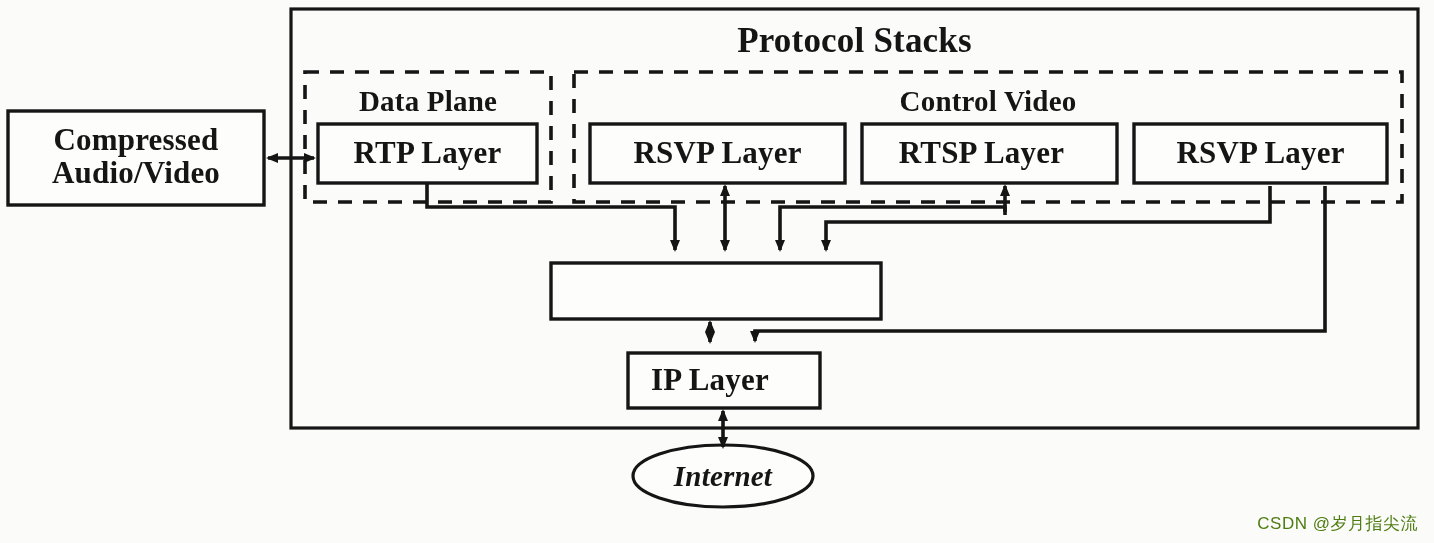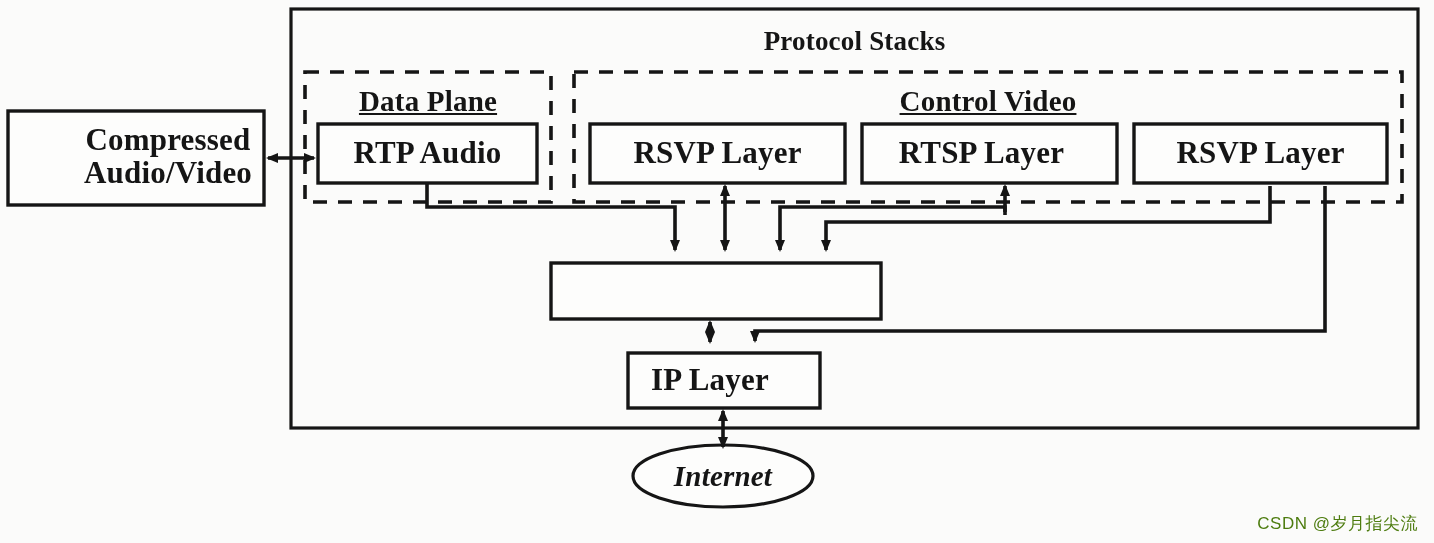--- a/index.html
+++ b/index.html
@@ -28,22 +28,22 @@
     align-items: center;
     justify-content: center;
     text-align: center;
     color: #151515;
     font-weight: bold;
     letter-spacing: 0.2px;
     white-space: pre-line;
     pointer-events: none;
   }
   .lbl-box { font-size: 31px; line-height: 1.05; }
-  .lbl-group { font-size: 29px; text-decoration: underline; }
-  .lbl-title { font-size: 27px; }
+  .lbl-group { font-size: 29px; }
+  .lbl-title { font-size: 35px; }
   .lbl-cloud { font-size: 29px; font-style: italic; }
   .watermark {
     position: absolute;
     right: 16px;
     bottom: 8px;
     font-family: "Liberation Sans", "DejaVu Sans", sans-serif;
     font-size: 17px;
     color: #4d7c0f;
     letter-spacing: 0.5px;
     white-space: nowrap;
@@ -127,24 +127,24 @@
       <line x1="723" y1="411" x2="723" y2="447" stroke="#151515" stroke-width="3.6" marker-start="url(#arrowUp)" marker-end="url(#arrowDown)"></line>
     </g>
   </svg>
 
   <div class="node-label lbl-title" style="left:291px; top:20px; width:1127px; height:42px;">Protocol Stacks</div>
 
   <div class="node-label lbl-group" style="left:305px; top:82px; width:246px; height:38px;">Data Plane</div>
 
   <div class="node-label lbl-group" style="left:574px; top:82px; width:828px; height:38px;">Control Video</div>
 
-  <div class="node-label lbl-box" style="left:8px; top:111px; width:256px; height:92px;padding-left:32px;">Compressed
+  <div class="node-label lbl-box" style="left:8px; top:111px; width:256px; height:92px;">Compressed
 Audio/Video</div>
 
-  <div class="node-label lbl-box" style="left:318px; top:124px; width:219px; height:59px;">RTP Audio</div>
+  <div class="node-label lbl-box" style="left:318px; top:124px; width:219px; height:59px;">RTP Layer</div>
 
   <div class="node-label lbl-box" style="left:590px; top:124px; width:255px; height:59px;">RSVP Layer</div>
 
   <div class="node-label lbl-box" style="left:862px; top:124px; width:239px; height:59px;">RTSP Layer</div>
 
   <div class="node-label lbl-box" style="left:1134px; top:124px; width:253px; height:59px;border-radius:18px;">RSVP Layer</div>
 
 
   <div class="node-label lbl-box" style="left:628px; top:353px; width:164px; height:55px;">IP Layer</div>
 

